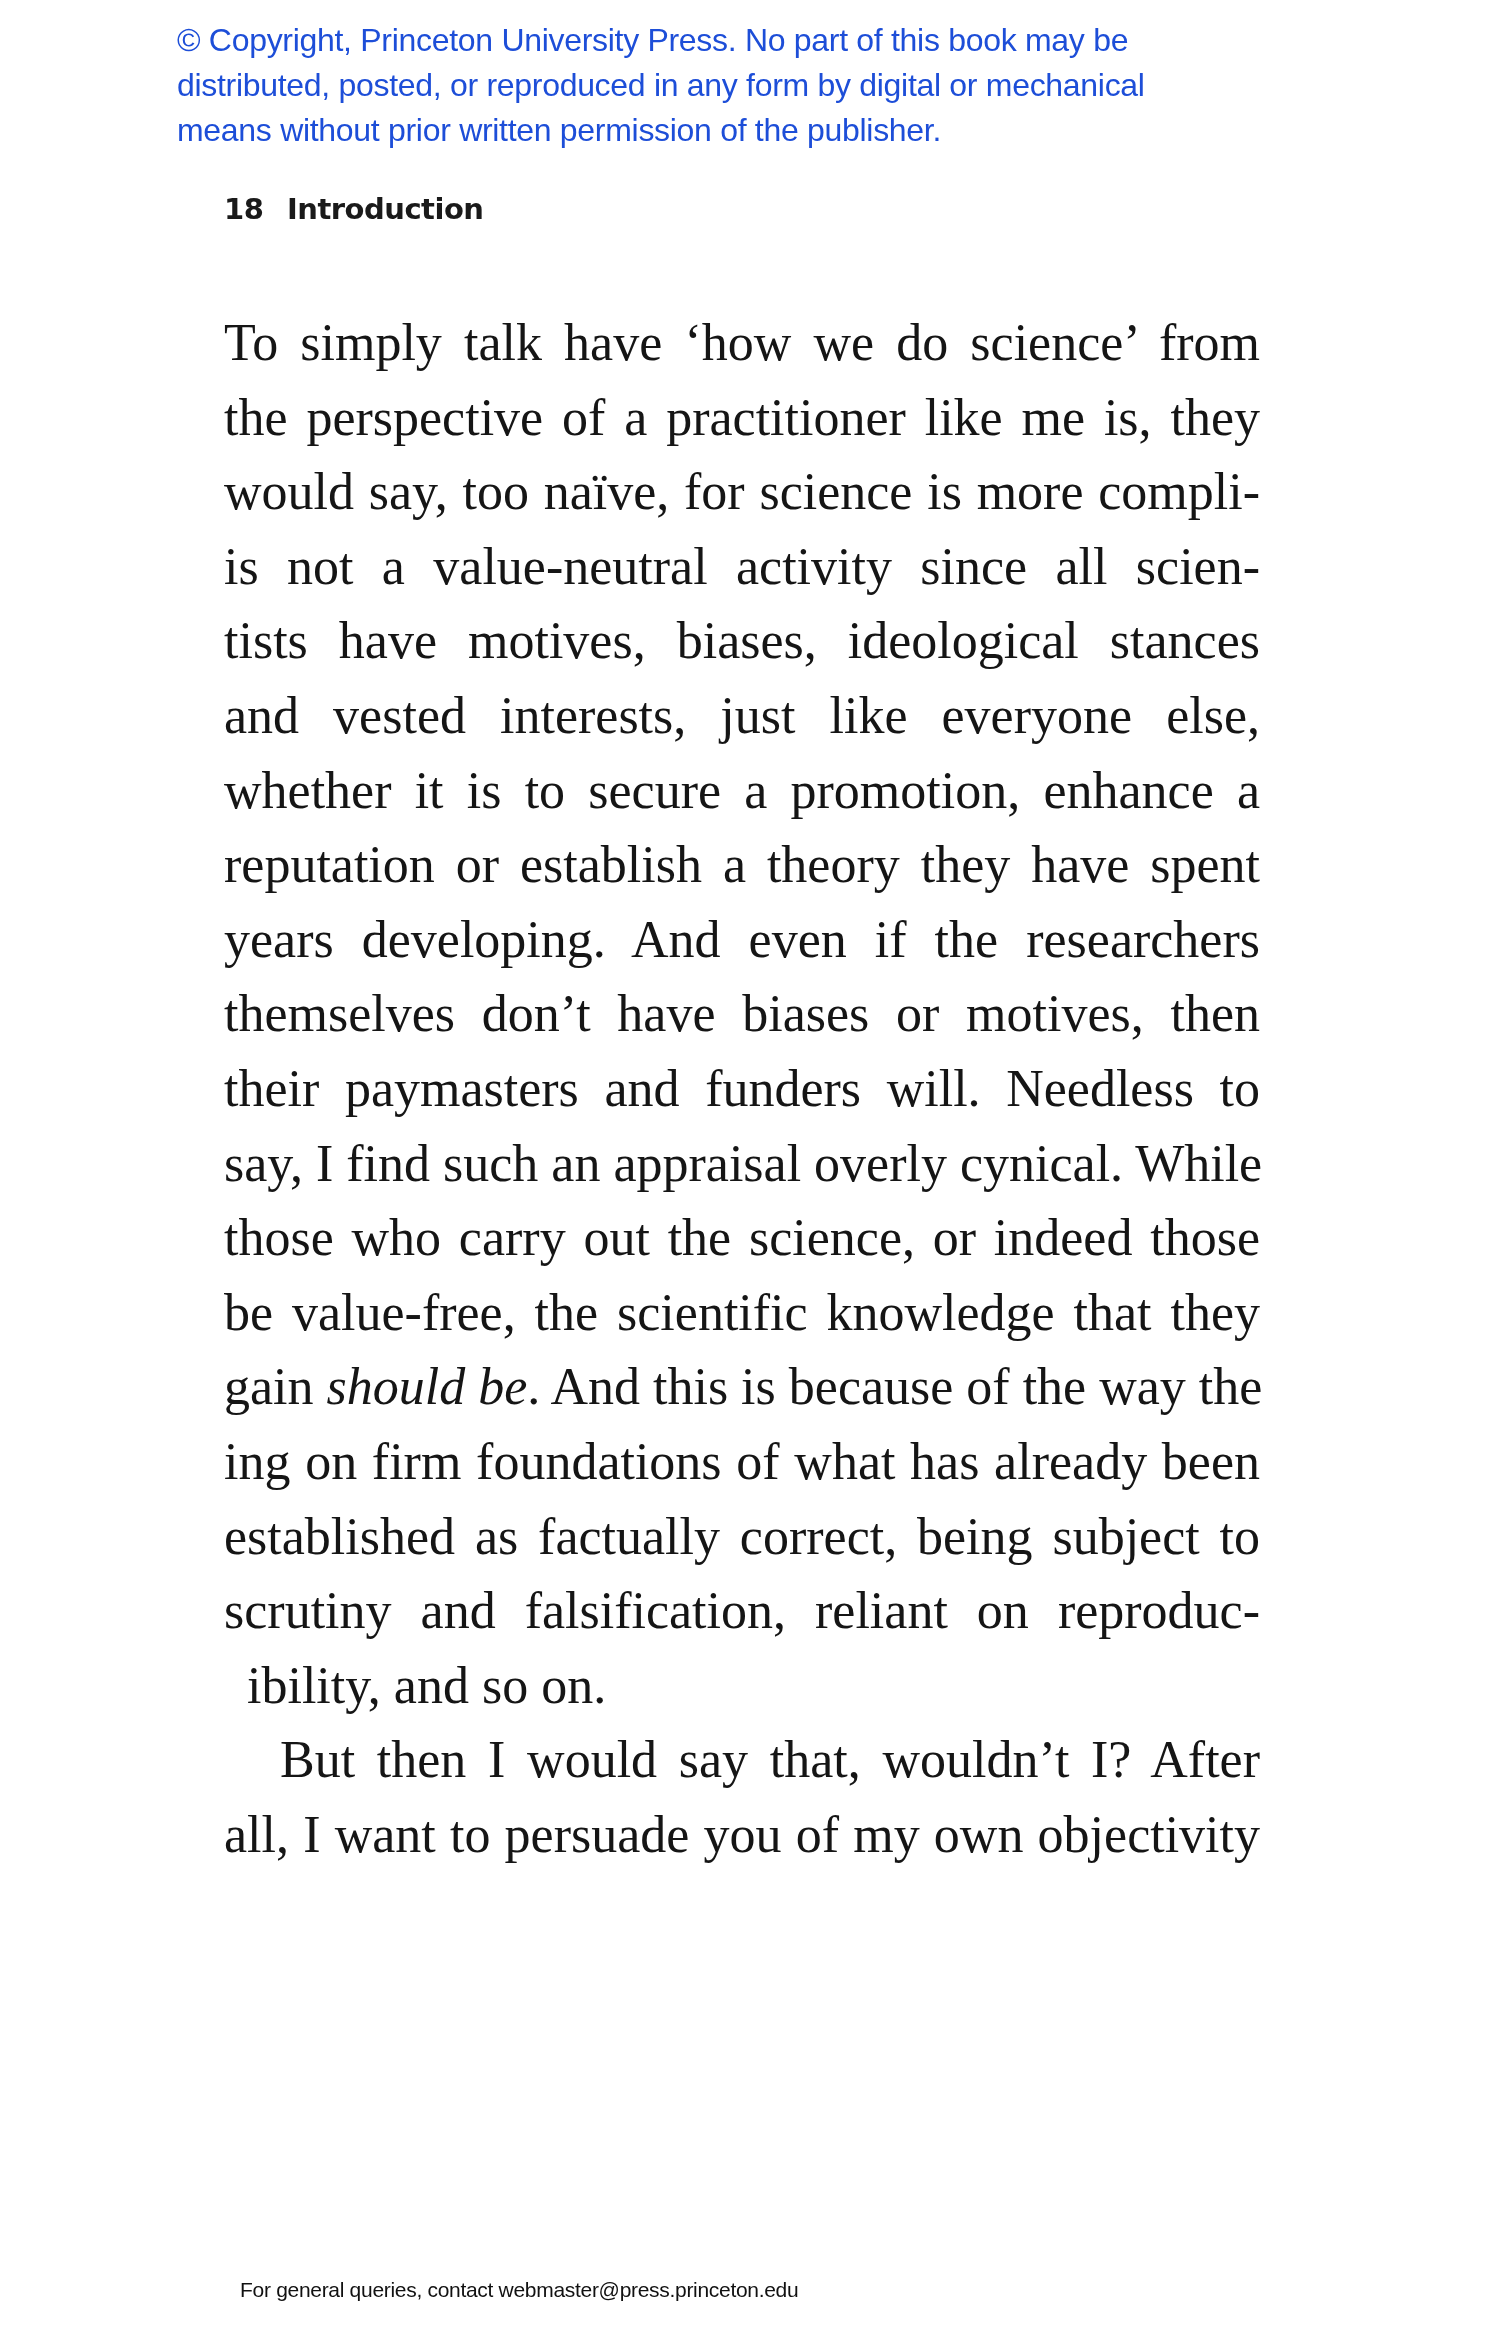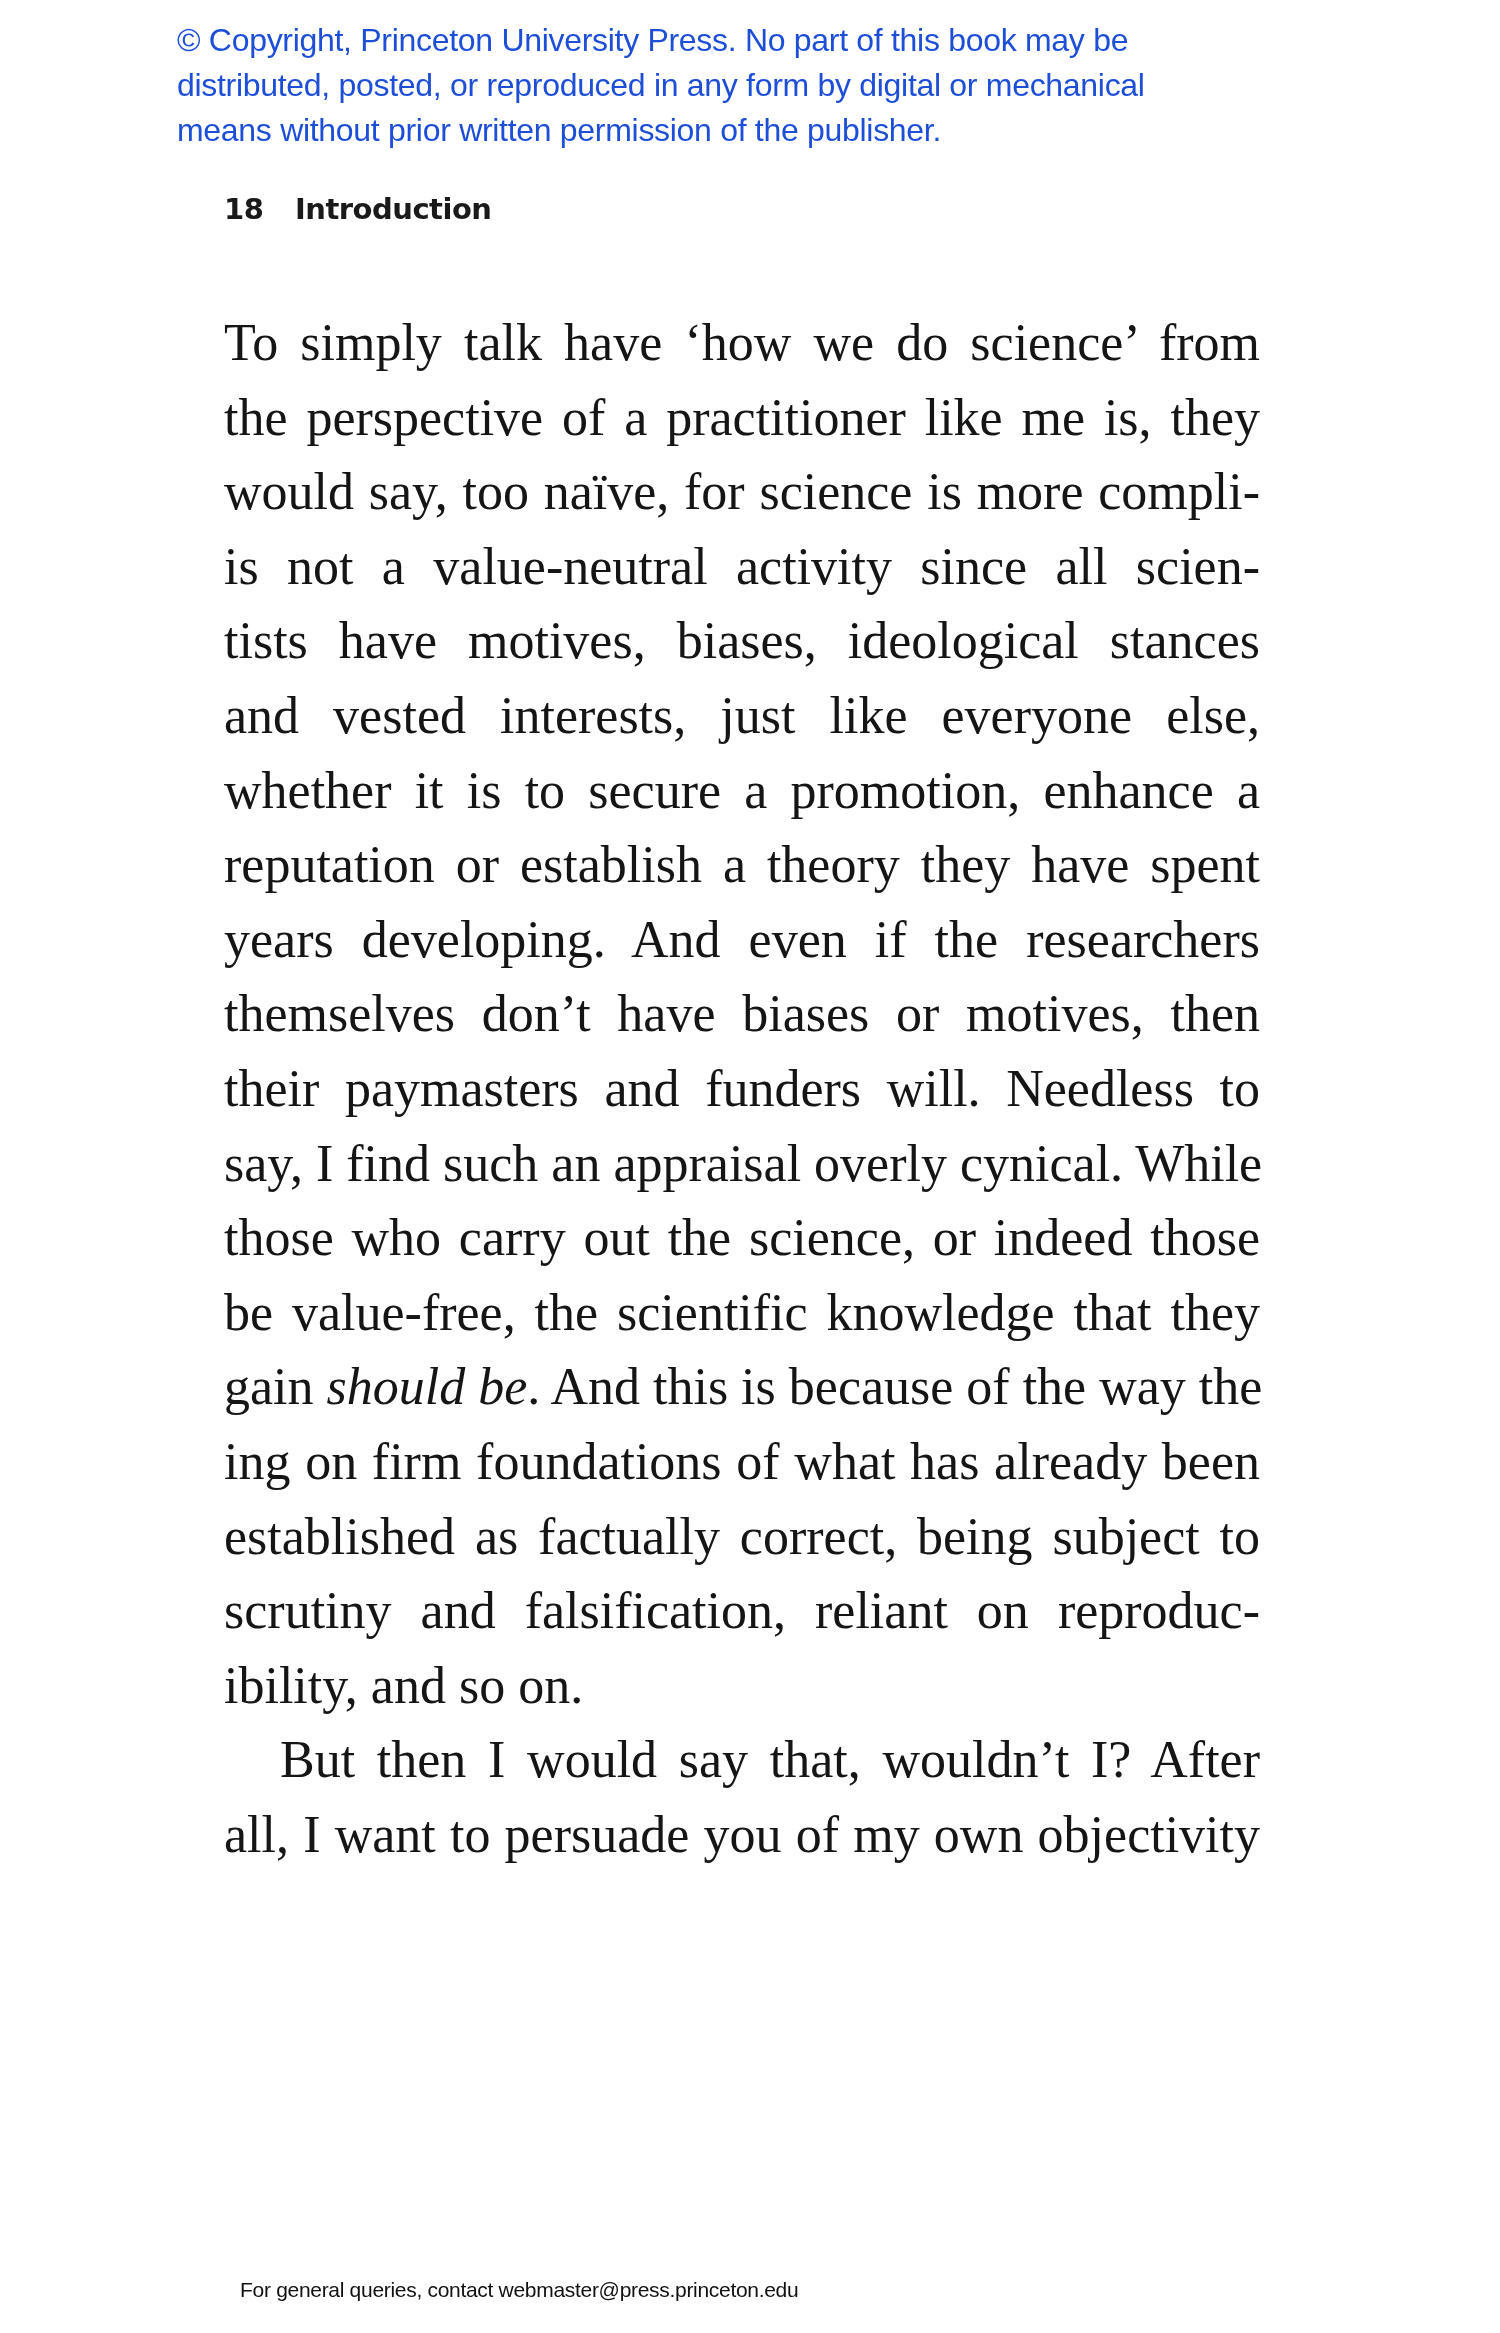--- a/index.html
+++ b/index.html
@@ -8,28 +8,28 @@
     position: absolute; left: 177px; top: 18px; width: 1200px;
     font-family: "Liberation Sans", sans-serif; font-size: 32px; line-height: 45px;
     color: #1d4ed8; letter-spacing: -0.3px;
   }
   .copyright div { white-space: nowrap; }
   .running-head {
     position: absolute; left: 224px; top: 192px;
     font-family: "DejaVu Sans", sans-serif; font-weight: bold; font-size: 29px;
     color: #1a1a1a; white-space: nowrap; letter-spacing: -0.5px;
   }
-  .running-head .pgnum { margin-right: 22px; }
+  .running-head .pgnum { margin-right: 14px; }
   .body-text {
     position: absolute; left: 224px; top: 306px; width: 1036px;
     font-family: "Liberation Serif", serif; font-size: 52px; line-height: 74.6px;
     color: #151515;
   }
   .line { white-space: nowrap; text-align: justify; text-align-last: justify; height: 74.6px; }
-  .line.last { text-align-last: left; }
+  .line.last { text-align-last: left; margin-left: 23px; }
   .line.indent { padding-left: 56px; }
   .line em { font-style: italic; }
   .footer {
     position: absolute; left: 240px; top: 2270px; width: 1025px;
     font-family: "Liberation Sans", sans-serif; font-size: 21px; line-height: 40px;
     color: #111; white-space: nowrap; letter-spacing: -0.3px;
   }
 </style>
 </head>
 <body>

